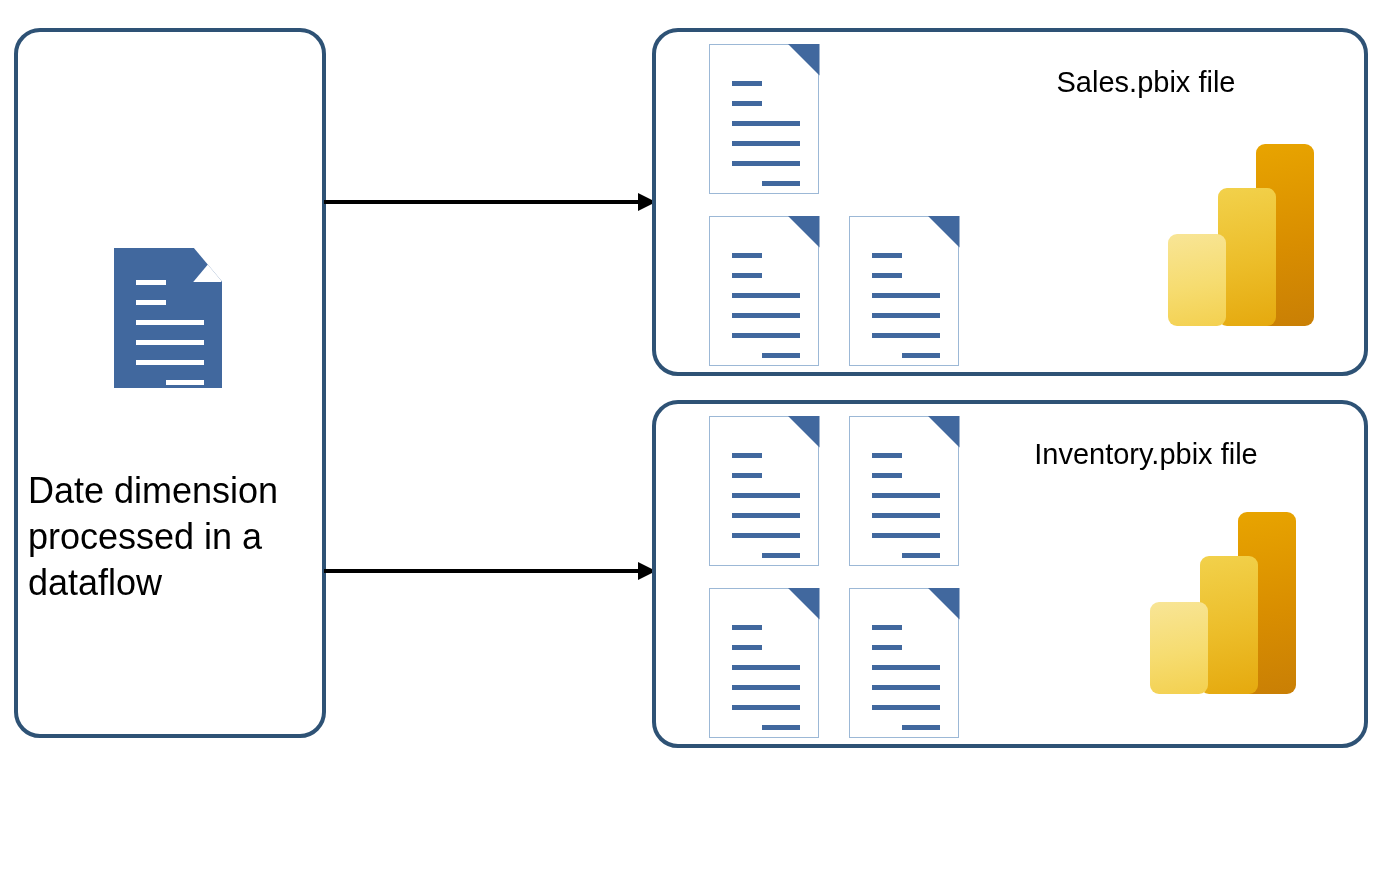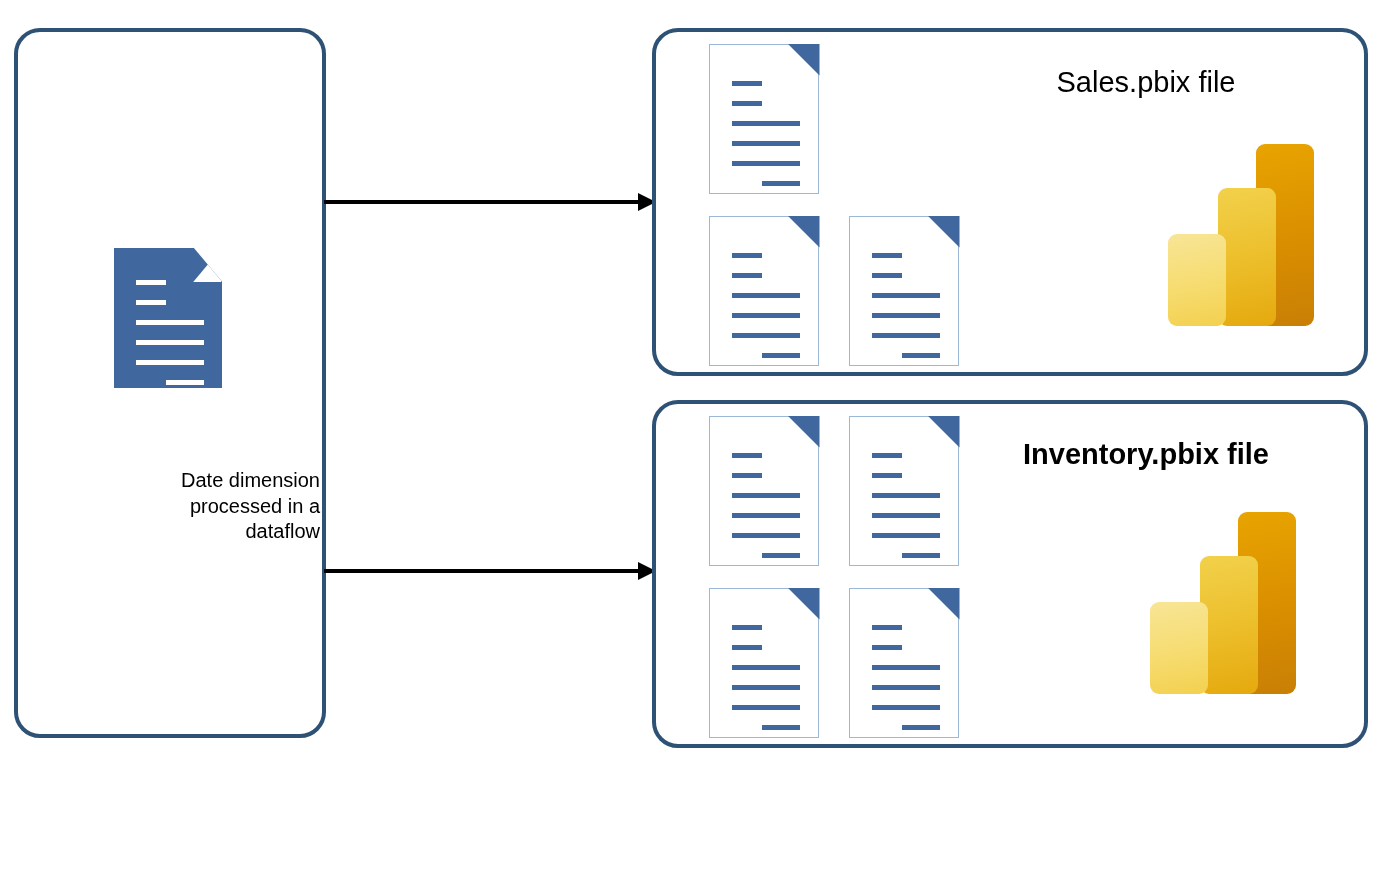--- a/index.html
+++ b/index.html
@@ -138,22 +138,22 @@
     color: #000000;
     font-family: "Liberation Sans", sans-serif;
     font-weight: 400;
     line-height: 1.28;
     white-space: pre-line;
   }
   #dataflow-label {
     left: 24px;
     top: 464px;
     width: 292px;
-    text-align: right;
-    font-size: 20px;
+    text-align: left;
+    font-size: 36px;
   }
   #sales-title {
     left: 940px;
     top: 60px;
     width: 400px;
     text-align: center;
     font-size: 29px;
   }
   #inventory-title {
     left: 920px;
@@ -284,17 +284,17 @@
       <div class="ln" style="left:22px; top:116px; width:68px;"></div>
       <div class="ln" style="left:52px; top:136px; width:38px;"></div>
     </div>
 
     <div class="pbi" style="left:494px; top:108px;">
       <div class="bar bar-tall"></div>
       <div class="bar bar-mid"></div>
       <div class="bar bar-short"></div>
     </div>
 
-    <div class="label" id="inventory-title" style="left:270px; top:32px; width:440px;font-weight:bold;">Inventory.pbix file</div>
+    <div class="label" id="inventory-title" style="left:270px; top:32px; width:440px;">Inventory.pbix file</div>
   </div>
 
 
 </div>
 
 </body></html>

